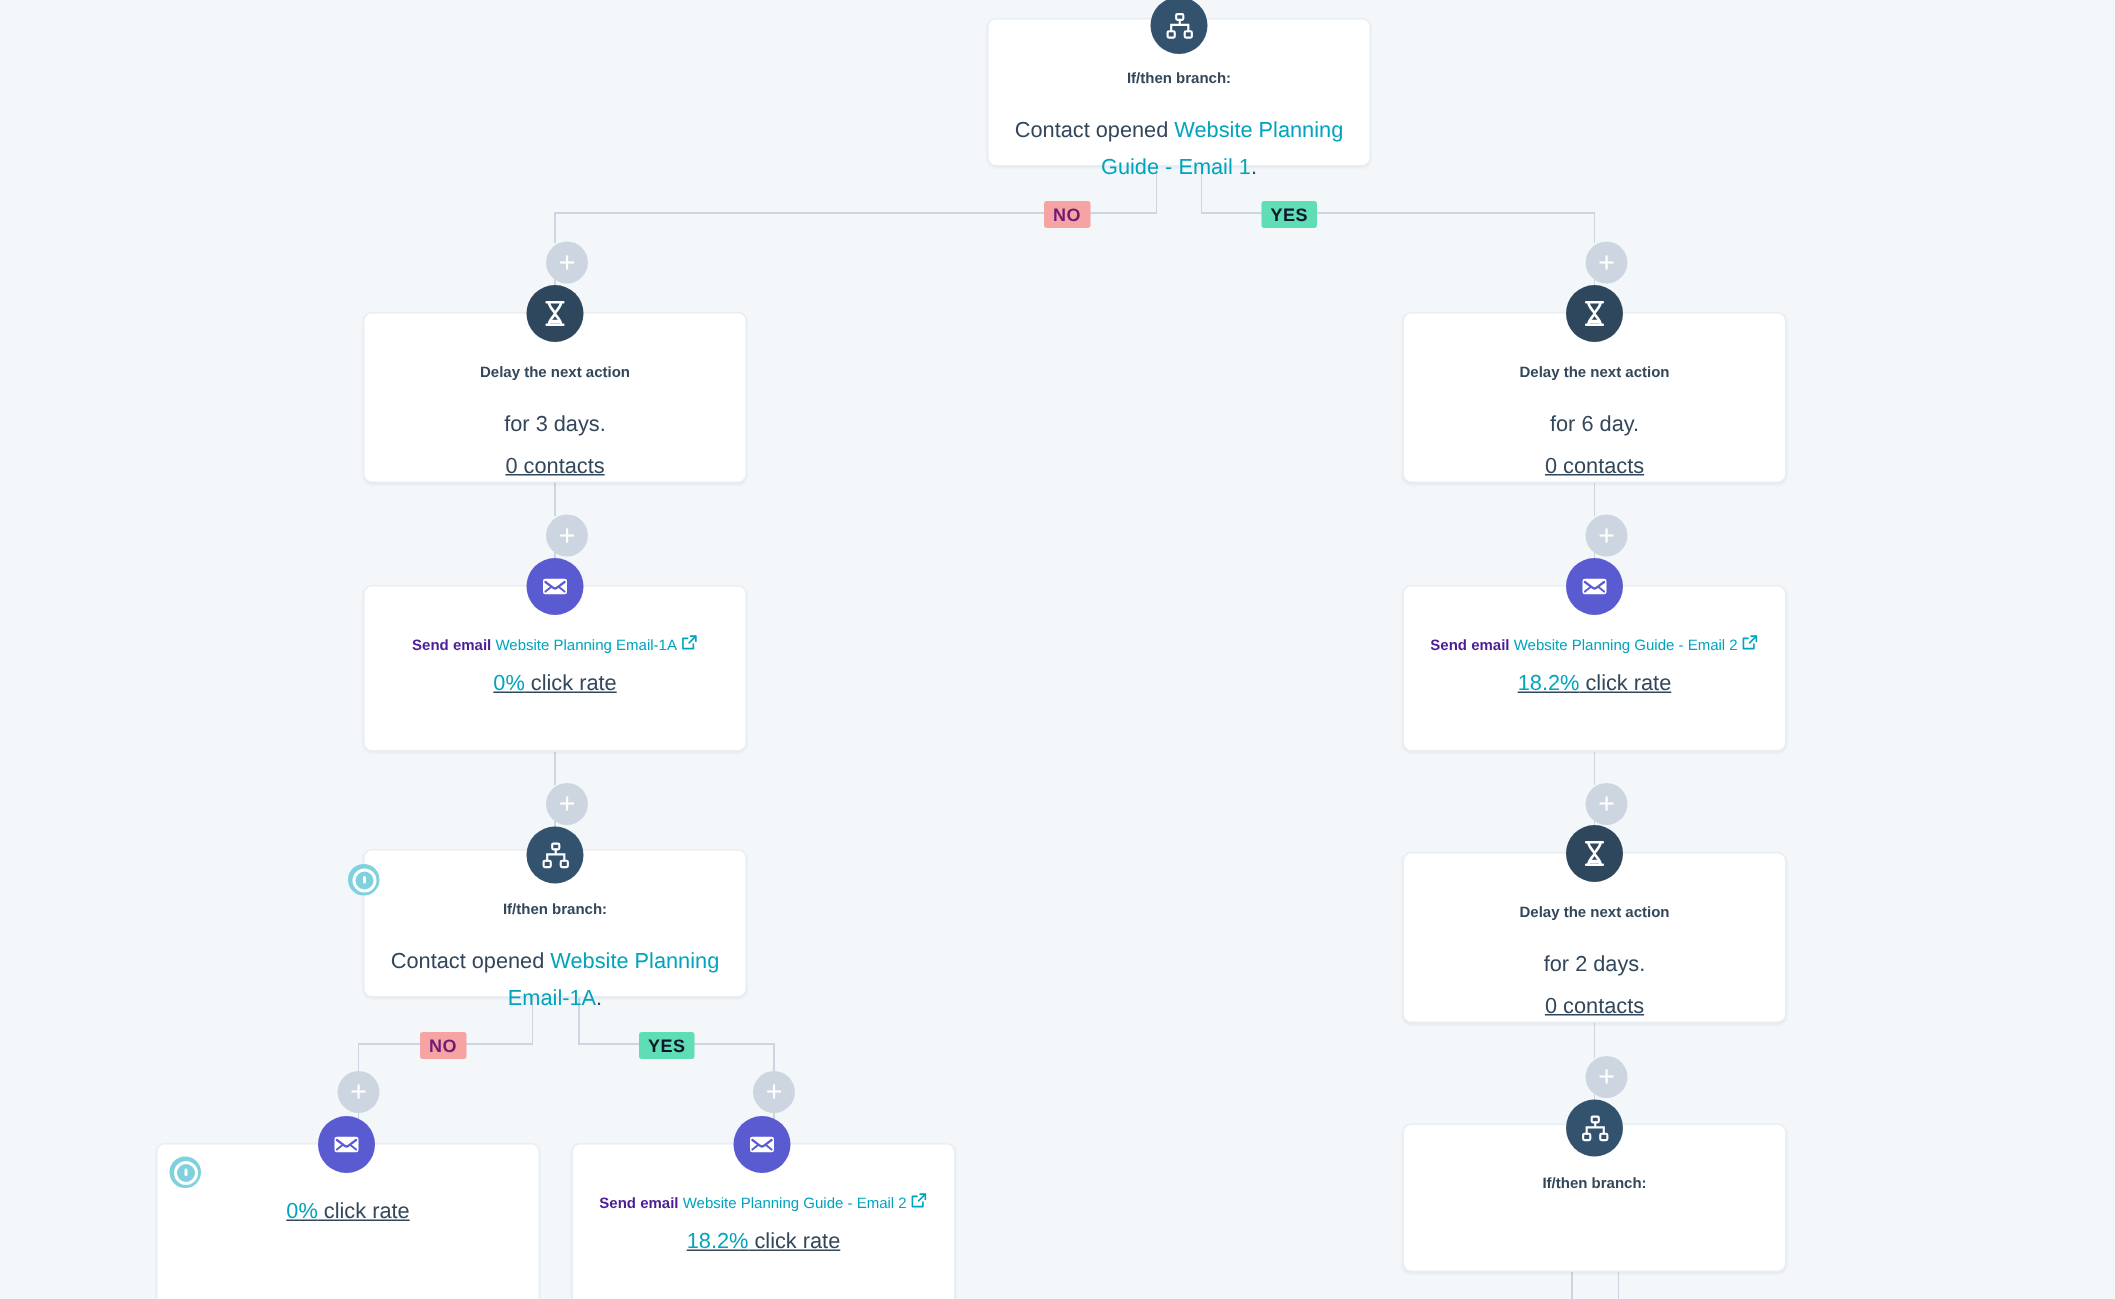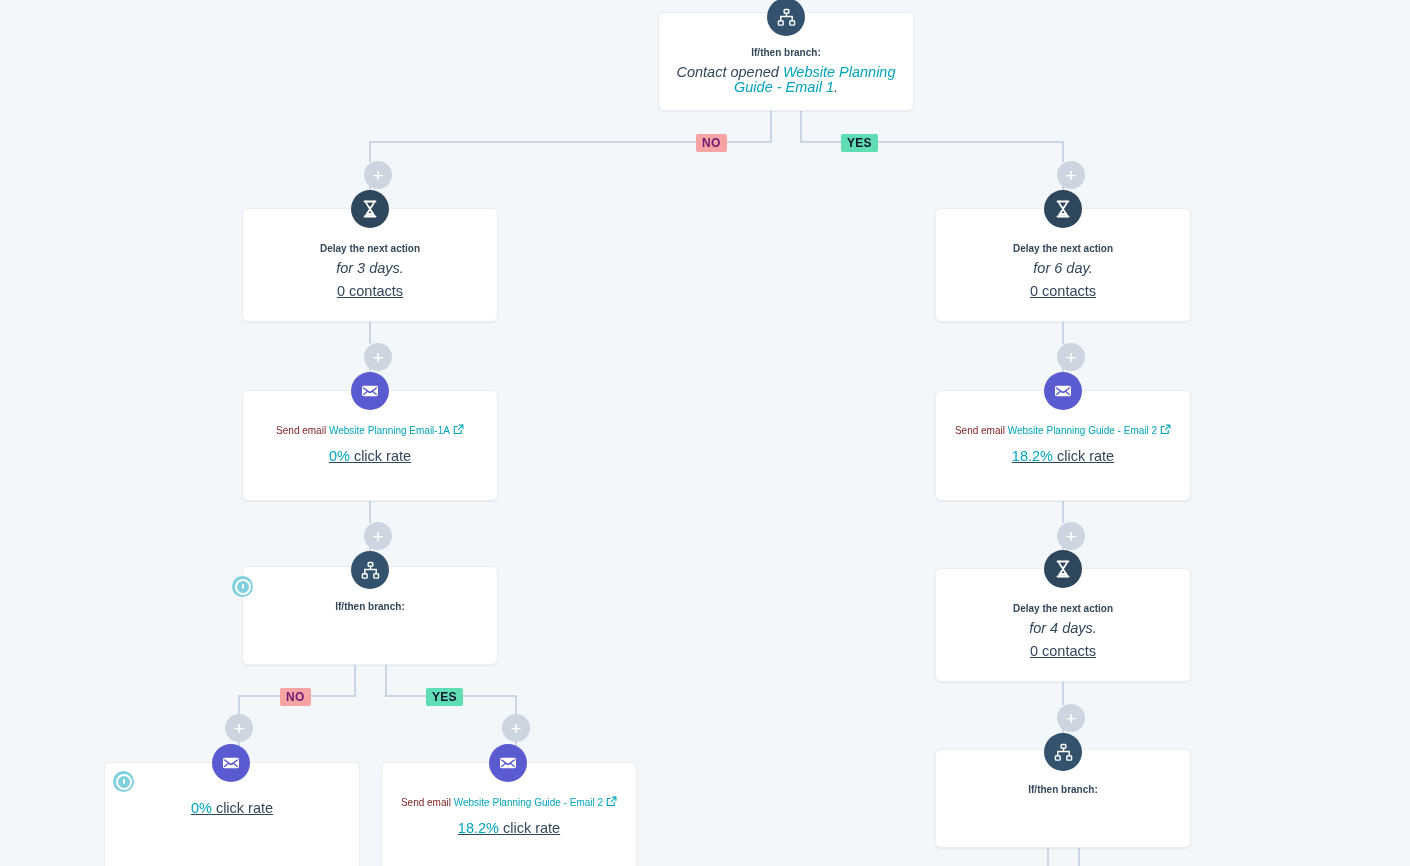--- a/index.html
+++ b/index.html
@@ -41,41 +41,40 @@
   }
   .node .title-line {
     font-size: 10px;
     line-height: 19px;
     color: #33475b;
     font-weight: 700;
     word-wrap: break-word;
   }
   .node .subtitle {
     font-size: 14.5px;
-    line-height: 15px;
+    line-height: 25px;
     color: #33475b;
     font-weight: 400;
-    margin-top: 3px;
-    font-style: italic;
+    margin-top: 13px;
   }
   .node .meta {
     font-size: 14.5px;
     line-height: 21px;
     color: #33475b;
     font-weight: 400;
     margin-top: 5px;
     text-decoration: underline;
   }
   .link-text {
     color: #00a4bd;
     font-weight: 400;
   }
   .title-line .strong-lead {
-    color: #7f1d1d;
-    font-weight: 400;
+    color: #4c1d95;
+    font-weight: 700;
   }
   .title-line .link-text {
     color: #00a4bd;
     font-weight: 400;
   }
   .pct {
     color: #00a4bd;
   }
 
   
@@ -267,20 +266,21 @@
   </div>
 
   <div class="plus-btn" style="left:364px; top:522px;">+</div>
   <div class="node" style="left:242px; top:566px; width:256px; height:99px;">
     <div class="info-badge" style="left:-11px; top:9px;">
       <span class="ring">
           <i></i>
         </span>
     </div>
     <div class="title-line">If/then branch:</div>
+    <div class="subtitle"><span>Contact opened </span><span class="link-text">Website Planning Email-1A</span><span>.</span></div>
   </div>
   <div class="node-icon branch" style="left:351px; top:551px;">
     <svg width="19" height="19" viewBox="0 0 20 20" fill="none">
       <rect x="7.5" y="1.5" width="5" height="4" rx="1" stroke="#fff" stroke-width="1.5"></rect>
       <rect x="1.5" y="13.5" width="5" height="4.5" rx="1" stroke="#fff" stroke-width="1.5"></rect>
       <rect x="13.5" y="13.5" width="5" height="4.5" rx="1" stroke="#fff" stroke-width="1.5"></rect>
       <path d="M10 5.5 V9 M4 13.5 V9 H16 V13.5" stroke="#fff" stroke-width="1.5" stroke-linecap="round"></path>
     </svg>
   </div>
 
@@ -346,21 +346,21 @@
     <svg width="18" height="14" viewBox="0 0 18 14" fill="none">
       <rect x="1" y="1.8" width="16" height="10.4" rx="1.6" fill="#fff"></rect>
       <path d="M2.6 4 7.4 7.6a2.4 2.4 0 0 0 3.2 0L15.4 4" stroke="#5a5ad1" stroke-width="1.5" stroke-linecap="round" stroke-linejoin="round"></path>
       <path d="M2.6 10.4 6.6 7.2 M15.4 10.4 11.4 7.2" stroke="#5a5ad1" stroke-width="1.3" stroke-linecap="round"></path>
     </svg>
   </div>
 
   <div class="plus-btn" style="left:1057px; top:522px;">+</div>
   <div class="node" style="left:935px; top:568px; width:256px; height:114px;">
     <div class="title-line">Delay the next action</div>
-    <div class="subtitle">for 4 days.</div>
+    <div class="subtitle">for 2 days.</div>
     <div class="meta">0 contacts</div>
   </div>
   <div class="node-icon delay" style="left:1044px; top:550px;">
     <svg width="16" height="18" viewBox="0 0 16 18" fill="none">
       <path d="M2.5 1.5 H13.5 M2.5 16.5 H13.5" stroke="#fff" stroke-width="1.8" stroke-linecap="round"></path>
       <path d="M4 1.5 C4 5 8 7.6 8 9 C8 10.4 4 13 4 16.5" stroke="#fff" stroke-width="1.8" stroke-linecap="round"></path>
       <path d="M12 1.5 C12 5 8 7.6 8 9 C8 10.4 12 13 12 16.5" stroke="#fff" stroke-width="1.8" stroke-linecap="round"></path>
       <path d="M5.4 14.4 H10.6" stroke="#fff" stroke-width="2.6" stroke-linecap="round"></path>
     </svg>
   </div>

